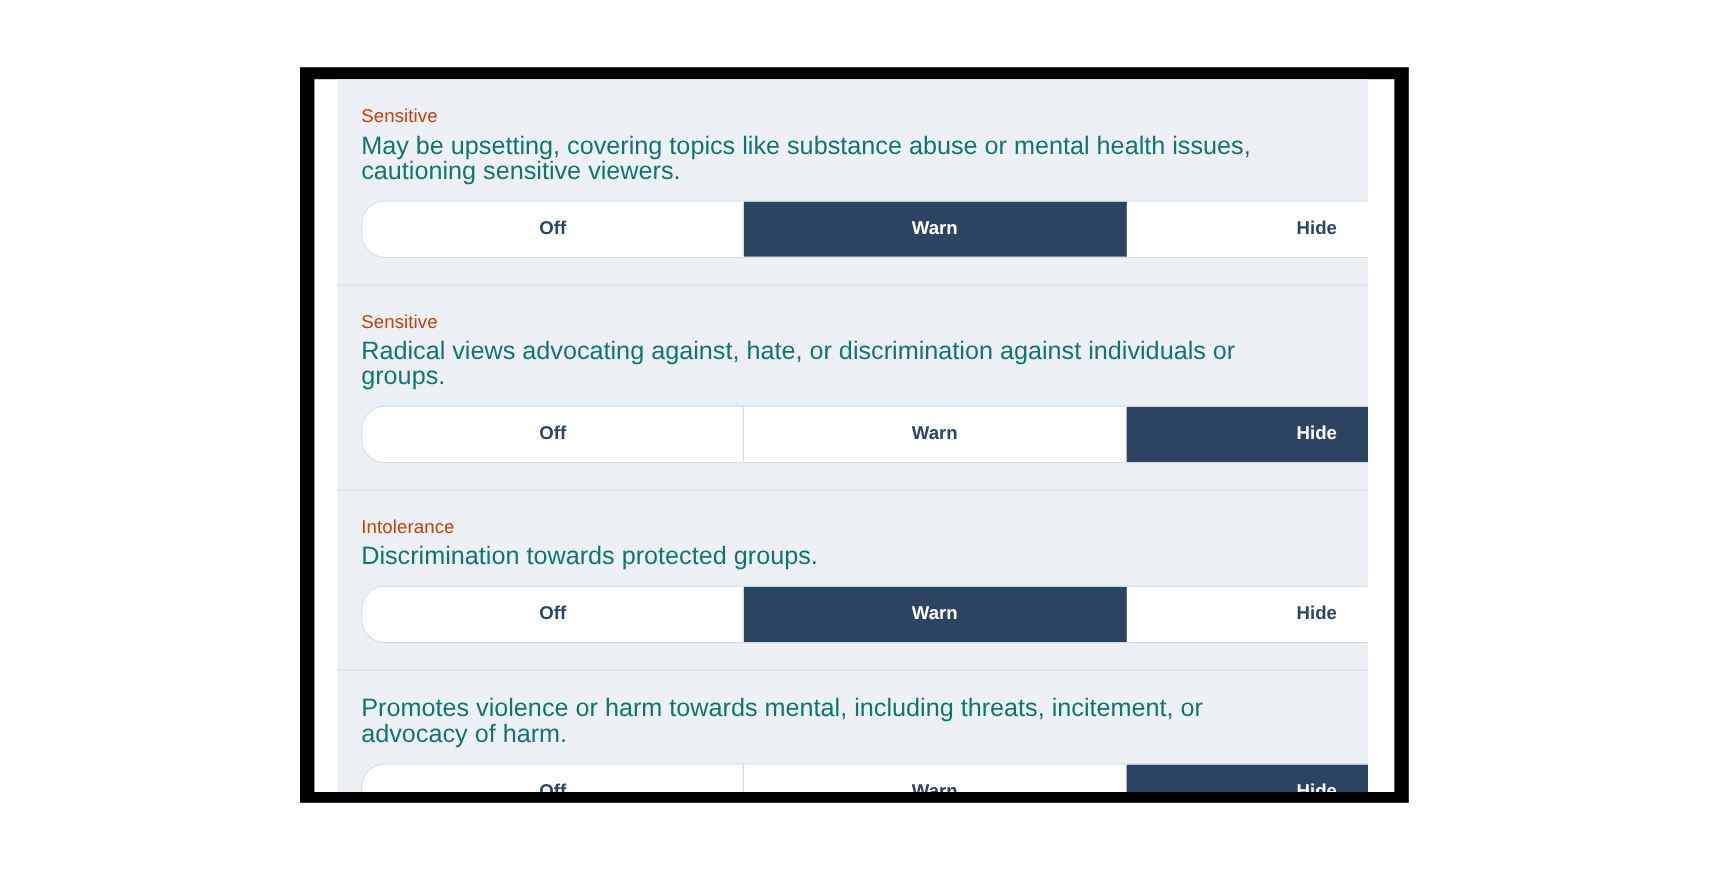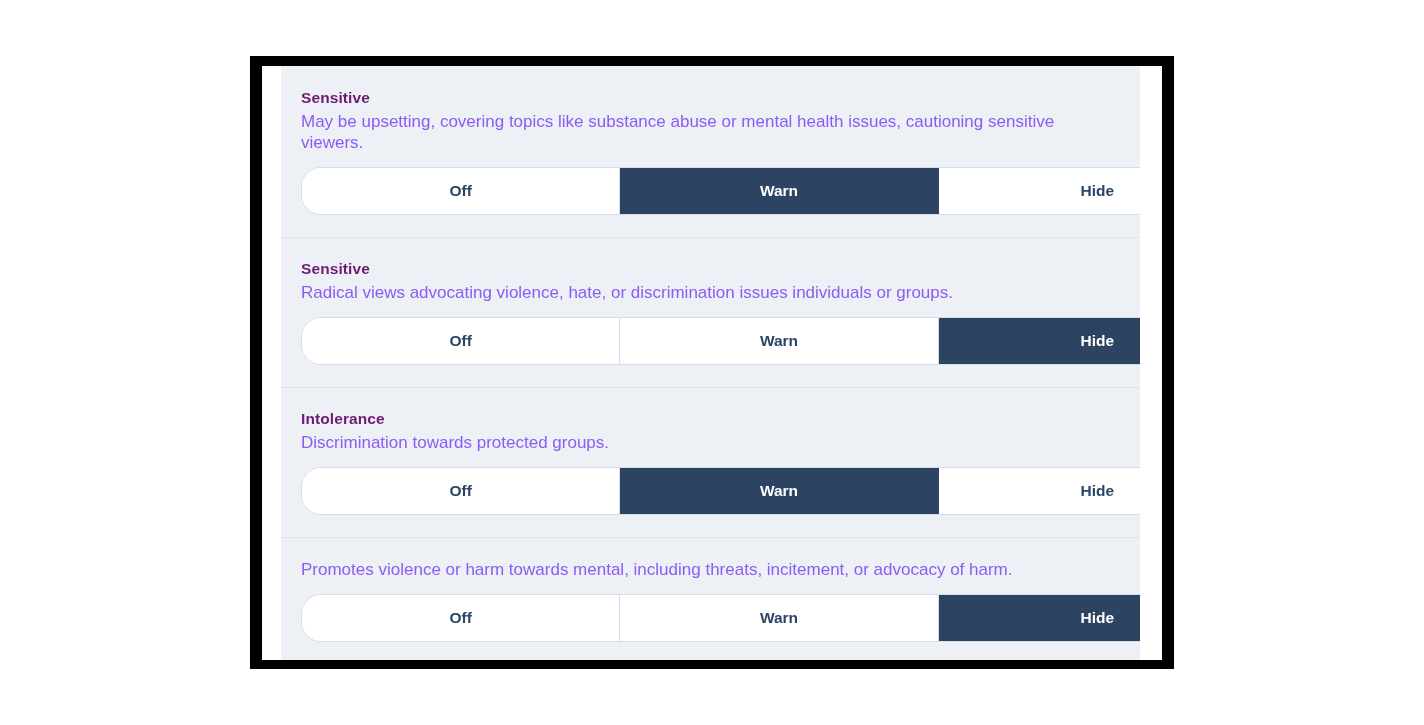--- a/index.html
+++ b/index.html
@@ -55,31 +55,31 @@
     position: absolute;
     left: 0;
     right: 0;
     top: 0;
     height: 1px;
     background: #dde3ec;
   }
 
   .section-title {
     font-size: 15.5px;
-    font-weight: bold;
-    color: #701a75;
+    font-weight: normal;
+    color: #c2410c;
     line-height: 20px;
     margin: 0 0 3px 0;
     letter-spacing: 0.1px;
   }
 
   .section-desc {
-    font-size: 17px;
+    font-size: 21px;
     font-weight: normal;
-    color: #8b5cf6;
+    color: #0f766e;
     line-height: 21px;
     margin: 0 0 14px 0;
     max-width: 790px;
   }
 
   
   .segmented-control {
     display: flex;
     width: 956px;
     height: 48px;
@@ -127,21 +127,21 @@
       <div class="section-desc">May be upsetting, covering topics like substance abuse or mental health issues, cautioning sensitive viewers.</div>
       <div class="segmented-control">
         <div class="segment first">Off</div>
         <div class="segment selected">Warn</div>
         <div class="segment last">Hide</div>
       </div>
     </div>
 
     <div class="setting-section">
       <div class="section-title">Sensitive</div>
-      <div class="section-desc">Radical views advocating violence, hate, or discrimination issues individuals or groups.</div>
+      <div class="section-desc">Radical views advocating against, hate, or discrimination against individuals or groups.</div>
       <div class="segmented-control">
         <div class="segment first">Off</div>
         <div class="segment">Warn</div>
         <div class="segment selected last">Hide</div>
       </div>
     </div>
 
     <div class="setting-section">
       <div class="section-title">Intolerance</div>
       <div class="section-desc">Discrimination towards protected groups.</div>

